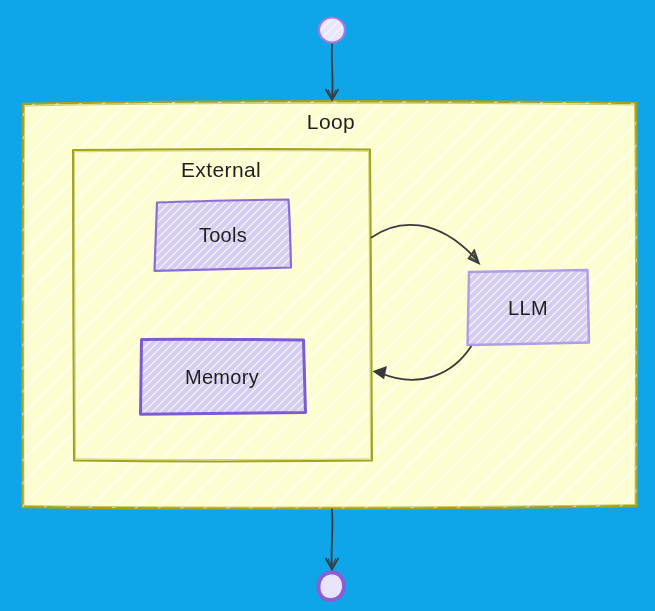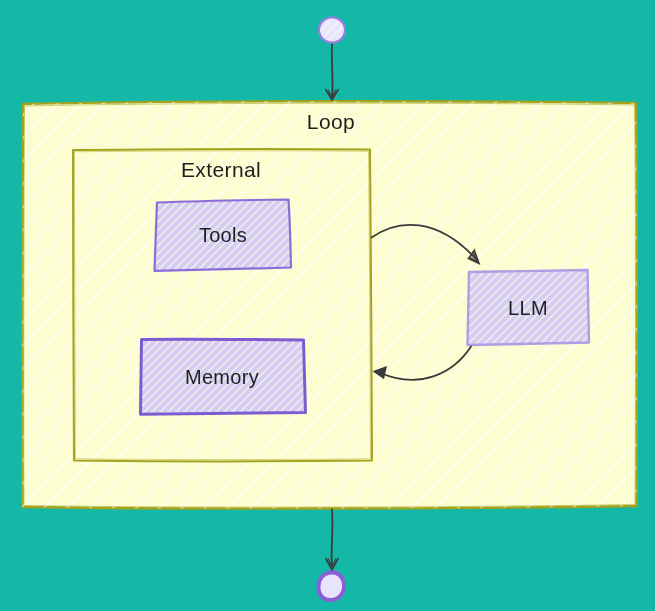--- a/index.html
+++ b/index.html
@@ -1,19 +1,19 @@
 <!DOCTYPE html>
 <html><head>
 <meta charset="utf-8">
 <style>
   html,body{margin:0;padding:0;background:#ffffff;}
   .canvas{
     position:relative;
     width:655px;height:611px;
-    background:#14b8a6;
+    background:#0ea5e9;
     font-family:"Liberation Sans", sans-serif;
     overflow:hidden;
   }
   svg{display:block;}
   text{
     font-family:"Liberation Sans", sans-serif;
     fill:#1f1f1f;
   }
   .container-label{font-size:21px;letter-spacing:0.4px;}
   .node-label{font-size:20px;letter-spacing:0.3px;}

